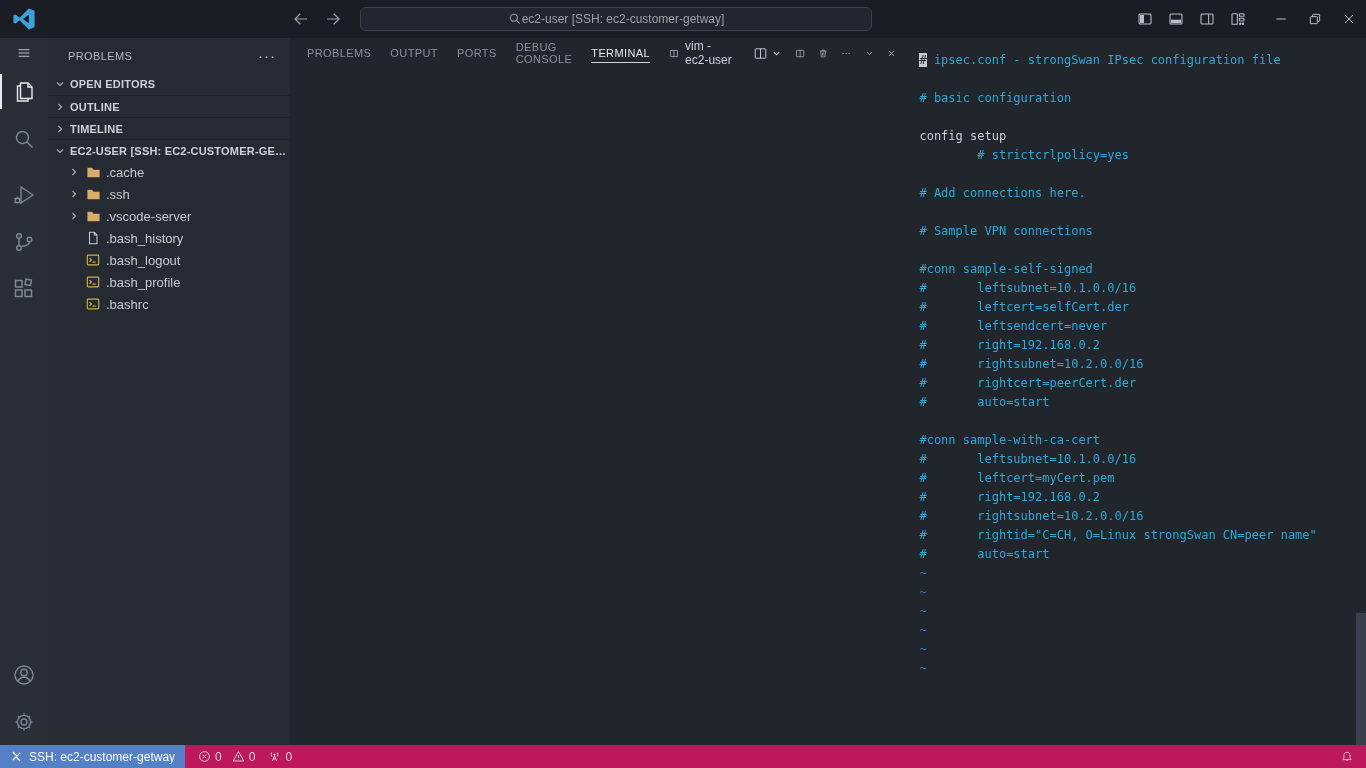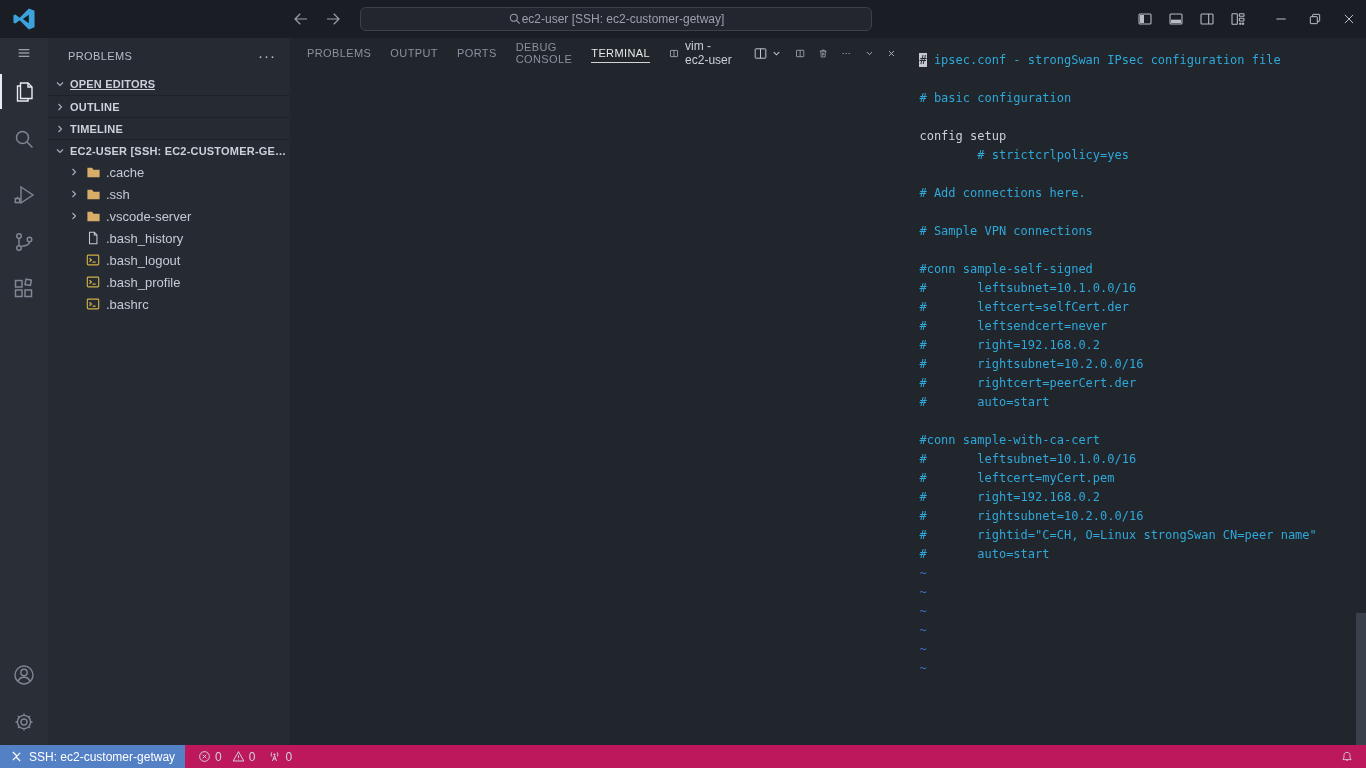--- a/index.html
+++ b/index.html
@@ -214,21 +214,21 @@
         </svg>
       </div>
     </div>
 
     <div class="sidebar">
       <div class="sidebar-header">
         <span>PROBLEMS</span>
         <span class="more">···</span>
       </div>
 
-      <div class="section" style="border-top:none;text-decoration:underline;">
+      <div class="section" style="border-top:none;">
         <span class="chev">
           <svg width="12" height="12" viewBox="0 0 16 16" fill="none" stroke="currentColor" stroke-width="1.5">
               <path d="M4 6 l4 4 4 -4"></path>
             </svg>
         </span>
         <span class="sec-label">OPEN EDITORS</span>
       </div>
       <div class="section">
         <span class="chev">
           <svg width="12" height="12" viewBox="0 0 16 16" fill="none" stroke="currentColor" stroke-width="1.5">

